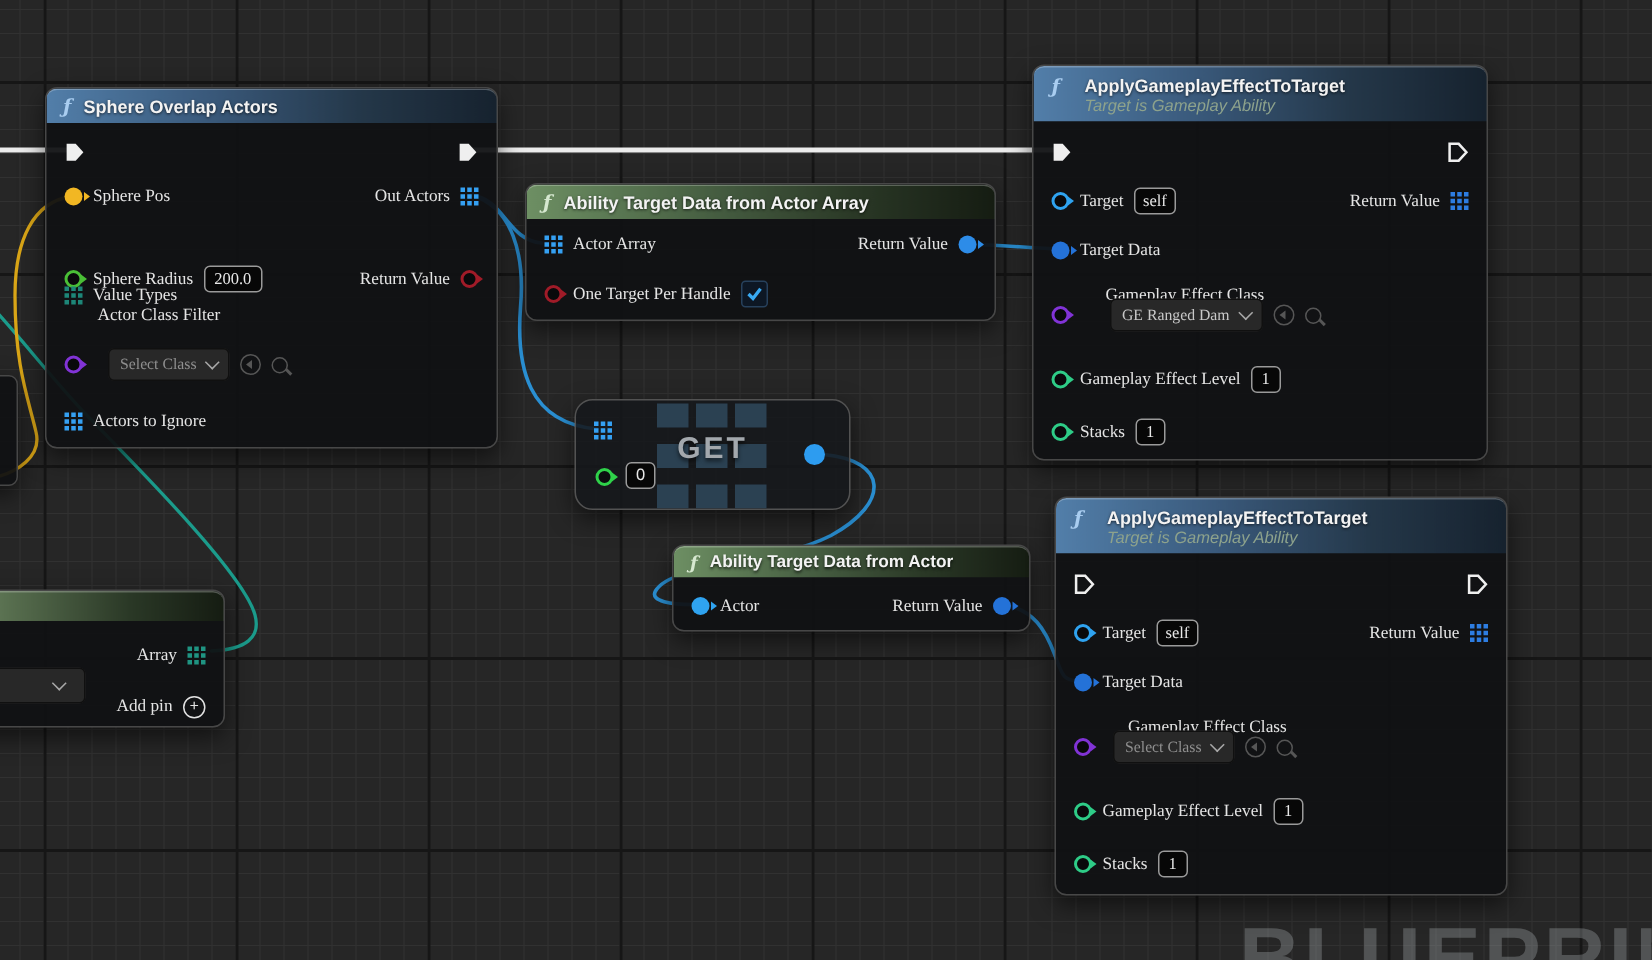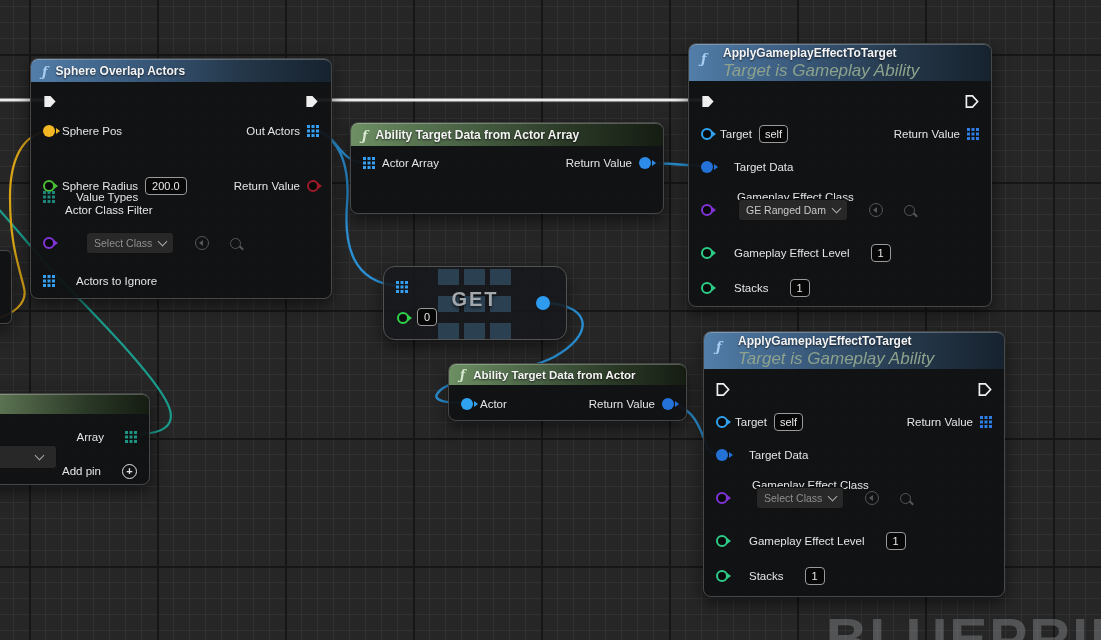--- a/index.html
+++ b/index.html
@@ -17,22 +17,22 @@
   .watermark{position:absolute;z-index:1;font-weight:bold;font-size:57px;letter-spacing:2px;
     color:rgba(170,175,180,0.33);white-space:nowrap;}
   .node{position:absolute;z-index:2;background:rgba(16,17,19,0.94);border:1px solid #474747;
     border-radius:8px;box-shadow:0 6px 16px rgba(0,0,0,0.55);}
   .hdr{position:absolute;left:0;right:0;top:0;border-radius:7px 7px 0 0;
     border-top:1px solid rgba(255,255,255,0.25);display:flex;align-items:center;gap:8px;padding:0 11px;box-sizing:border-box;}
   .hdr-blue{background:linear-gradient(90deg,#527ea9 0%,#3a5a7c 35%,#243749 70%,#16222e 100%);}
   .hdr-green{background:linear-gradient(90deg,#6d8f63 0%,#4a6345 35%,#2a3826 70%,#151c12 100%);}
   .fico{font-family:"DejaVu Serif",serif;font-style:italic;font-weight:bold;font-size:13px;color:#a9cdf0;line-height:1;}
   .t{color:#f3f3f3;font-weight:bold;font-size:12px;white-space:nowrap;text-shadow:0 1px 2px rgba(0,0,0,0.7);}
-  .sub{color:#8da28c;font-style:italic;font-size:17px;white-space:nowrap;text-align:center;}
-  .prow{position:absolute;left:12px;right:12px;height:22px;display:flex;align-items:center;gap:21px;}
+  .sub{color:#8da28c;font-style:italic;font-size:11px;white-space:nowrap;text-align:center;}
+  .prow{position:absolute;left:12px;right:12px;height:22px;display:flex;align-items:center;gap:7px;font-family:Liberation Serif, serif;}
   .split{justify-content:space-between;}
   .right{justify-content:flex-end;}
   .grp{display:flex;align-items:center;gap:7px;}
   .lbl{color:#e4e4e4;font-size:11.5px;white-space:nowrap;}
   .pin-dot{width:12px;height:12px;border-radius:50%;position:relative;flex:0 0 auto;background:currentColor;}
   .pin-ring{width:12px;height:12px;border-radius:50%;border:2.6px solid currentColor;box-sizing:border-box;
     background:rgba(0,0,0,0.45);position:relative;flex:0 0 auto;}
   .pa::after{content:"";position:absolute;left:calc(100% + 1px);top:50%;transform:translateY(-50%);
     border-top:3.5px solid transparent;border-bottom:3.5px solid transparent;border-left:4.5px solid currentColor;}
   .pin-grid{width:12px;height:12px;position:relative;flex:0 0 auto;}
@@ -145,20 +145,29 @@
   <div class="prow split" style="top:29px;">
     <span class="grp">
         <span class="pin-grid" style="color:#35a0f2;"></span>
         <span class="lbl">Actor Array</span>
       </span>
     <span class="grp">
         <span class="lbl">Return Value</span>
         <span class="pin-dot pa" style="color:#2d8ce8;"></span>
       </span>
   </div>
+  <div class="prow" style="top:62px;">
+    <span class="pin-ring pa" style="color:#a01b28;"></span>
+    <span class="lbl">One Target Per Handle</span>
+    <span class="checkbox">
+        <svg width="12" height="12">
+          <path d="M2 6 L5 9 L10 2.5" stroke="#38a9f2" stroke-width="2.2" fill="none"></path>
+        </svg>
+      </span>
+  </div>
 </div>
 
 <div class="node" style="left:688px;top:43px;width:302px;height:262px;">
   <div class="hdr hdr-blue" style="height:37px;align-items:flex-start;flex-direction:column;justify-content:center;gap:1px;padding-left:34px;">
     <span class="fico abs" style="left:12px;top:7px;">ƒ</span>
     <span class="t">ApplyGameplayEffectToTarget</span>
     <span class="sub">Target is Gameplay Ability</span>
   </div>
   <div class="prow split" style="top:50px;height:15px;">
     <svg width="14" height="15" viewBox="0 0 15 15">
@@ -181,21 +190,21 @@
   </div>
   <div class="prow" style="top:112px;">
     <span class="pin-dot pa" style="color:#2472d8;"></span>
       <span class="lbl">Target Data</span>
   </div>
   <div class="prow" style="top:142px;">
     <span class="lbl" style="margin-left:36px;">Gameplay Effect Class</span>
   </div>
   <div class="prow" style="top:153px;height:26px;">
     <span class="pin-ring pa" style="color:#8133d6;"></span>
-    <span class="dd" style="margin-left:4px;">
+    <span class="dd" style="margin-left:20px;">
         <span>GE Ranged Dam</span>
         <span class="chev"></span>
       </span>
     <span class="icon-reset"></span>
     <span class="icon-search"></span>
   </div>
   <div class="prow" style="top:198px;">
     <span class="pin-ring pa" style="color:#2ecc87;"></span>
       <span class="lbl">Gameplay Effect Level</span>
       <span class="field num">1</span>

